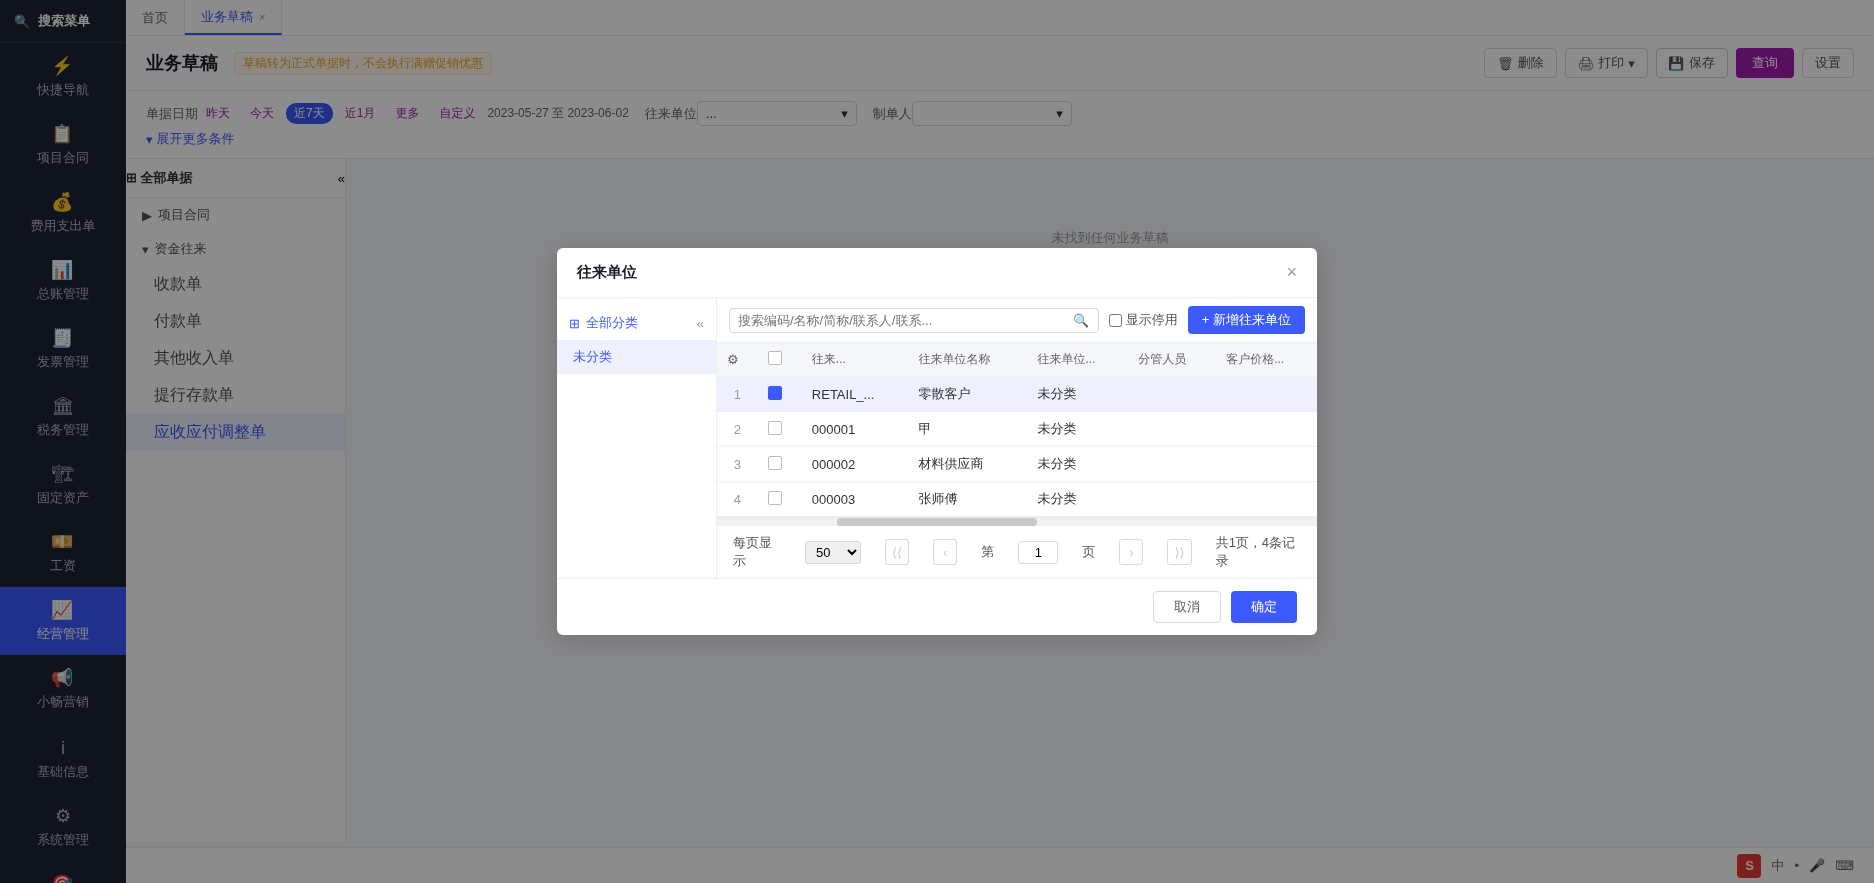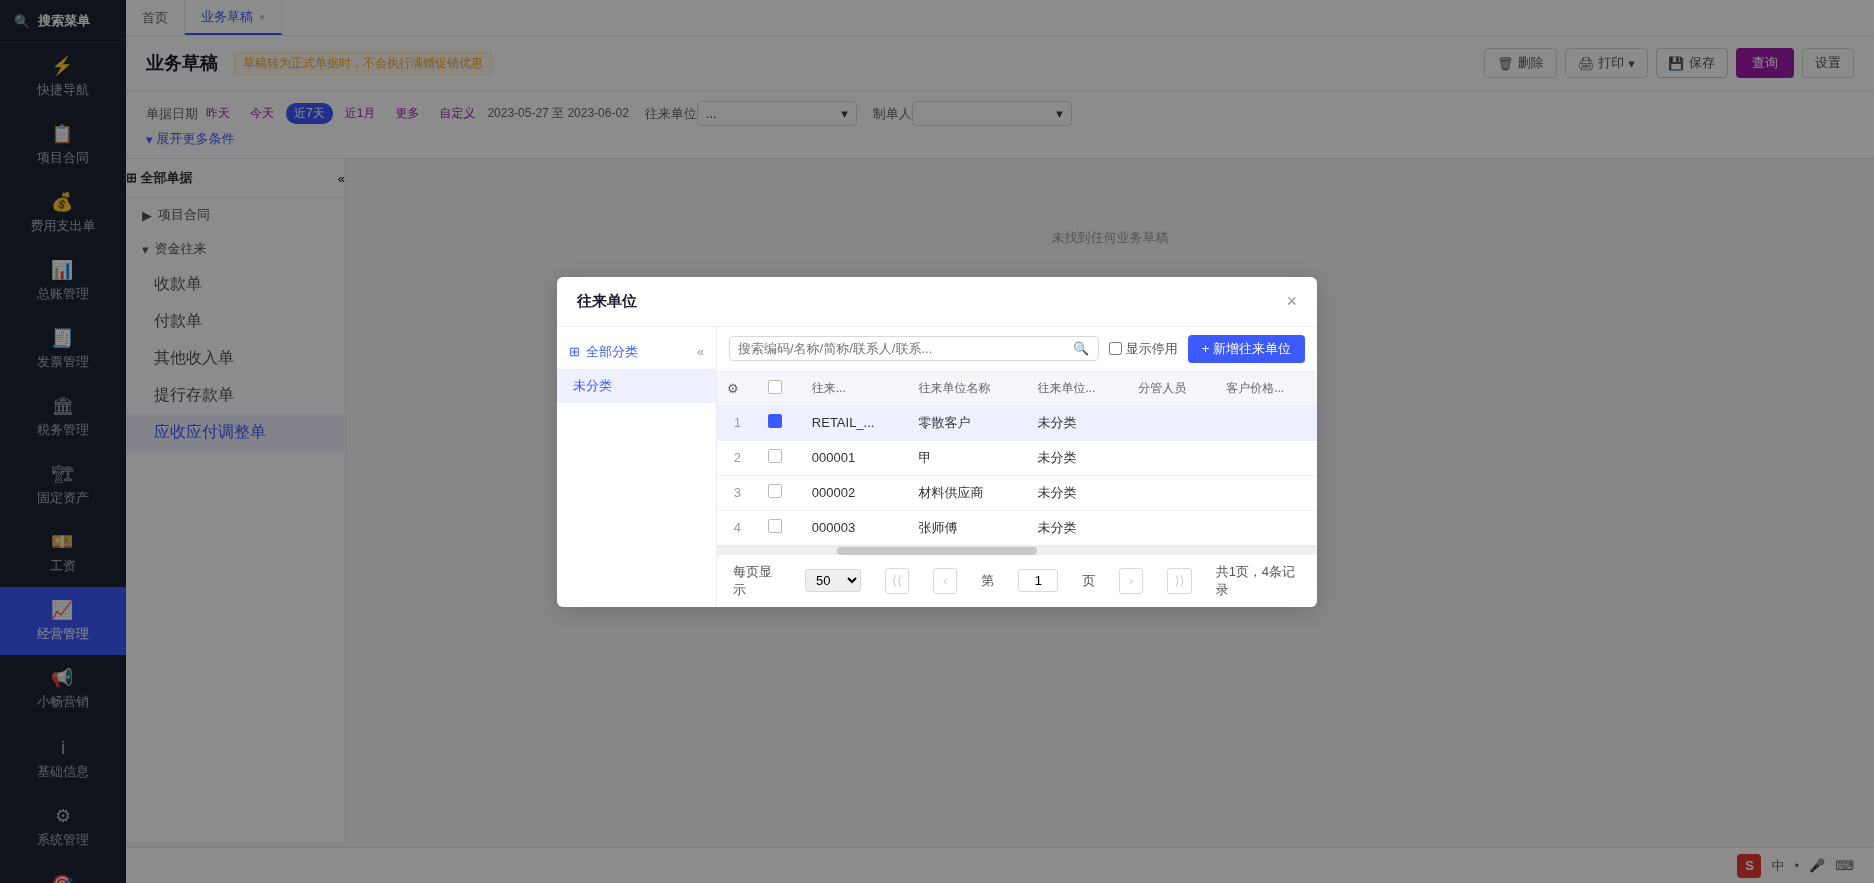--- a/index.html
+++ b/index.html
@@ -422,14 +422,18 @@
           <span>第</span>
           <input class="page-input" type="text" value="1" style="">
           <span>页</span>
           <button class="page-btn disabled">›</button>
           <button class="page-btn disabled">⟩⟩</button>
           <span>共1页，4条记录</span>
         </div>
       </div>
     </div>
 
+    <div class="dialog-footer">
+      <button class="btn-cancel">取消</button>
+      <button class="btn-confirm">确定</button>
+    </div>
   </div>
 </div>
 
 </body></html>

